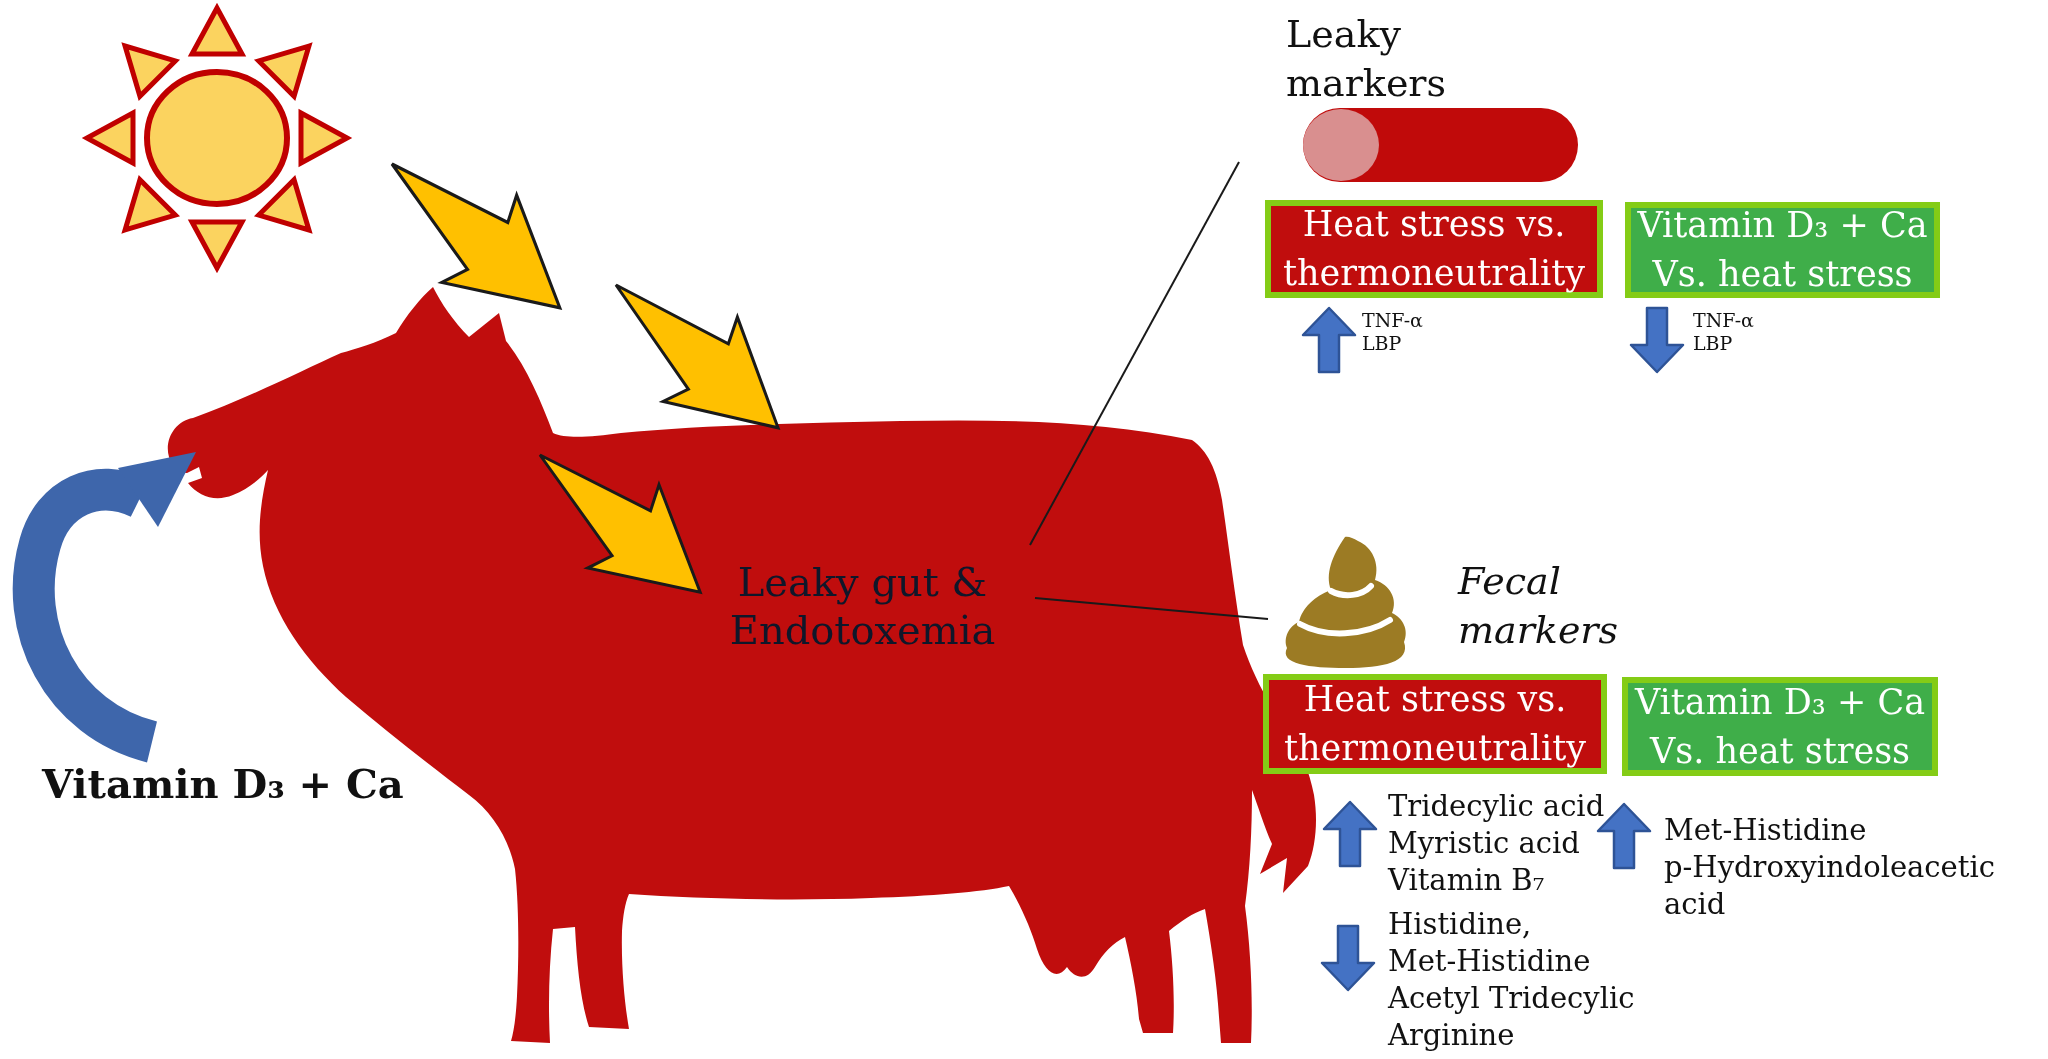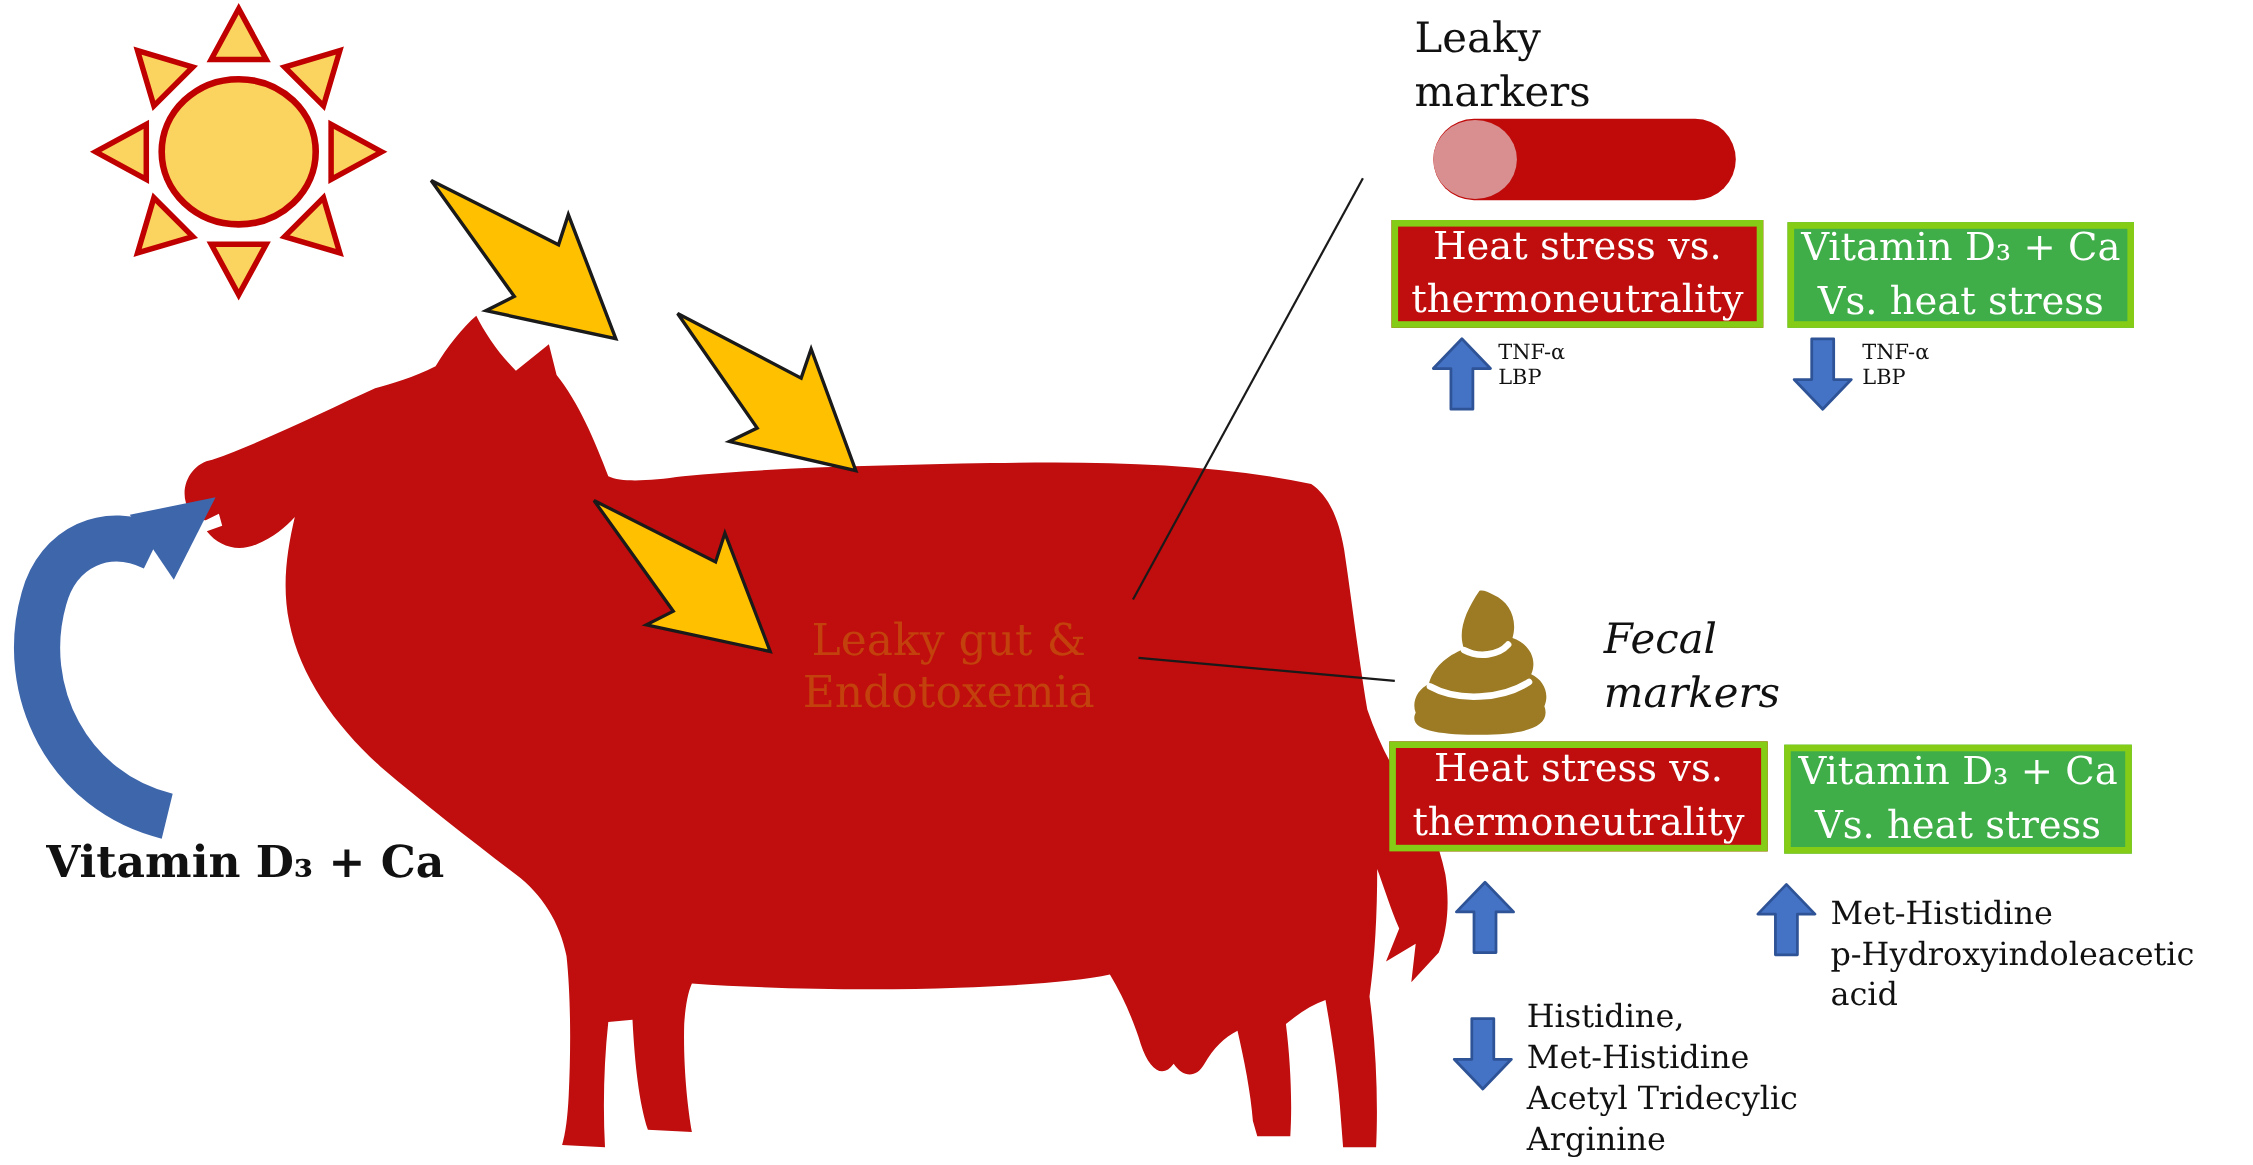--- a/index.html
+++ b/index.html
@@ -8,21 +8,21 @@
   .abs{position:absolute;}
   .txt{color:#111;white-space:pre-line;}
   .panel-title{font-size:38px;line-height:1.28;}
   .box{display:flex;align-items:center;justify-content:center;text-align:center;
        border:6px solid #84cc16;color:#fff;font-size:35px;line-height:1.4;
        white-space:pre-line;box-sizing:border-box;}
   .box-red{background:#C00D0D;}
   .box-green{background:#3FAE49;}
   .markers{font-size:19px;line-height:1.2;}
   .markers-sm{font-size:29px;line-height:1.28;}
-  .leaky{color:#c2410c;font-size:40px;line-height:1.2;text-align:center;white-space:pre-line;}
+  .leaky{color:#0f172a;font-size:40px;line-height:1.2;text-align:center;white-space:pre-line;}
   .vitamin-label{font-size:40px;font-weight:bold;color:#111;white-space:pre-line;}
   svg{display:block;}
 </style>
 </head>
 <body>
 
 <div id="canvas">
 
   <svg class="abs" style="left:0;top:0;" width="2048" height="1059" viewBox="0 0 2048 1059">
     <defs>
@@ -143,20 +143,23 @@
 
   <div class="abs box box-red" style="left:1263px;top:674px;width:344px;height:100px;">
     <span>Heat stress vs.
 thermoneutrality</span>
   </div>
   <div class="abs box box-green" style="left:1622px;top:677px;width:316px;height:99px;">
     <span>Vitamin D₃ + Ca
 Vs. heat stress</span>
   </div>
 
+  <div class="abs txt markers-sm" style="left:1388px;top:788px;">Tridecylic acid
+Myristic acid
+Vitamin B₇</div>
   <div class="abs txt markers-sm" style="left:1664px;top:812px;">Met-Histidine
 p-Hydroxyindoleacetic acid</div>
   <div class="abs txt markers-sm" style="left:1388px;top:906px;">Histidine,
 Met-Histidine
 Acetyl Tridecylic
 Arginine</div>
 
 </div>
 
 </body></html>

